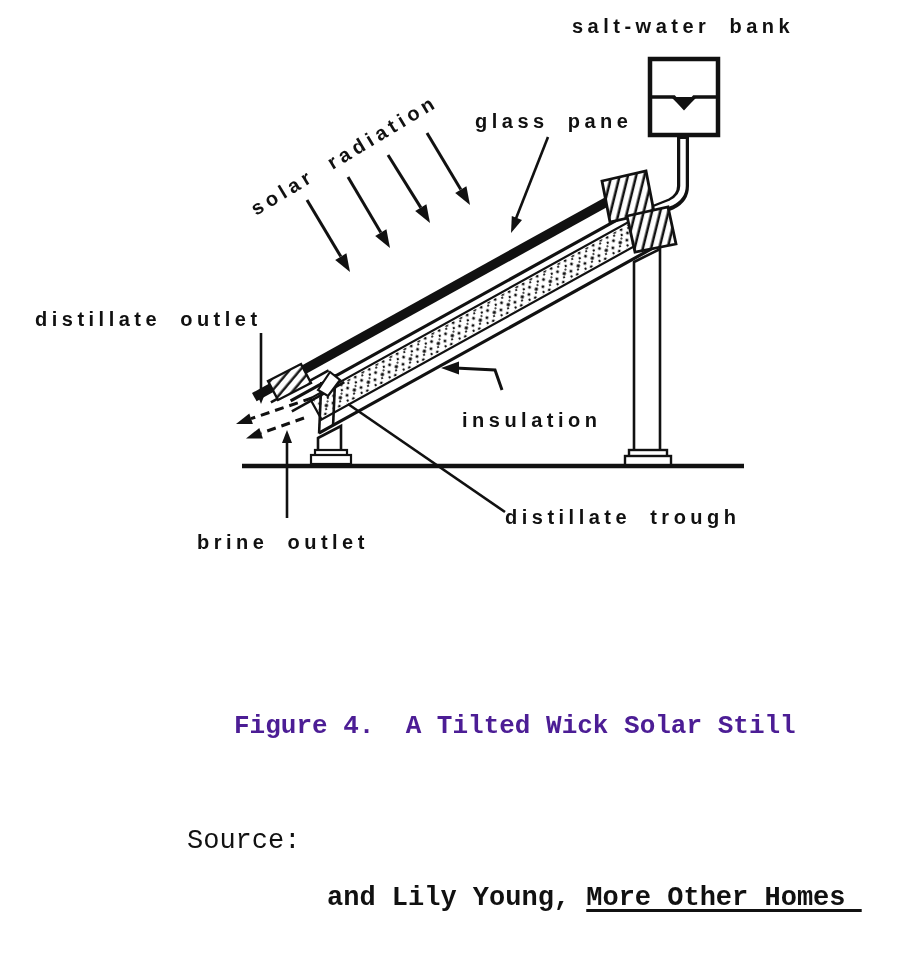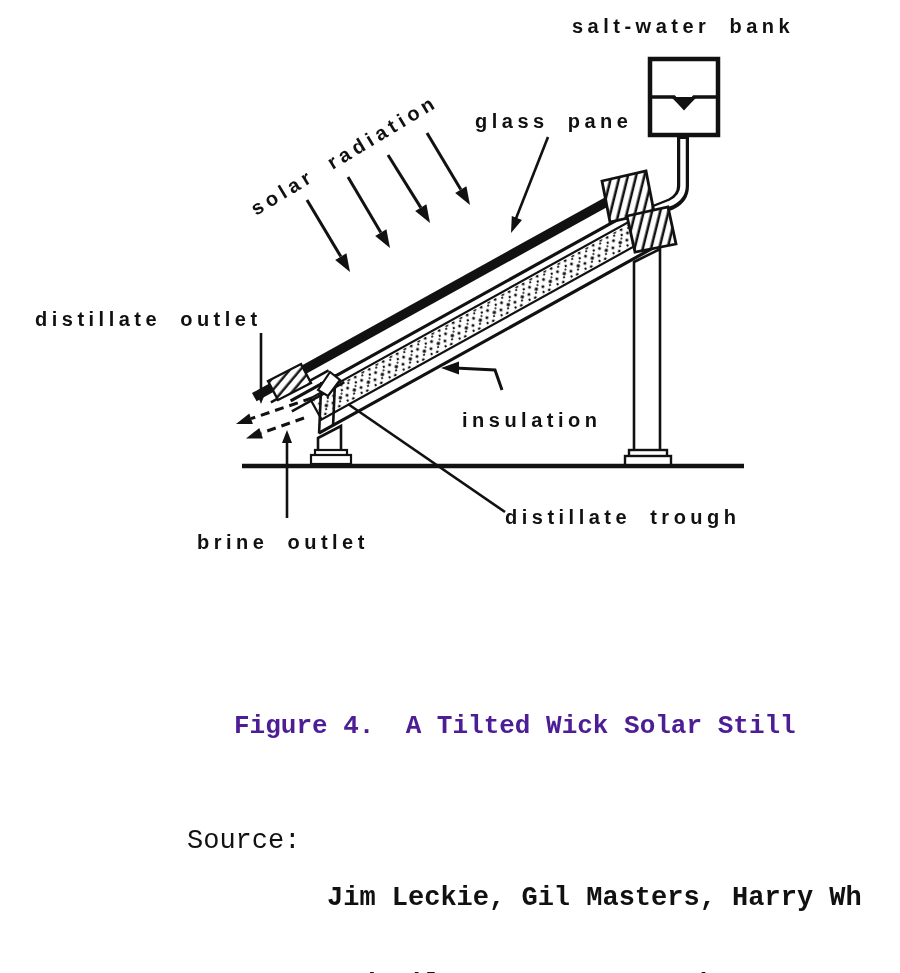--- a/index.html
+++ b/index.html
@@ -178,19 +178,18 @@
     <text class="dlabel" x="35" y="326">distillate outlet</text>
     <text class="dlabel" x="462" y="427">insulation</text>
     <text class="dlabel" x="505" y="524">distillate trough</text>
     <text class="dlabel" x="197" y="549">brine outlet</text>
   </svg>
 
   <div class="caption">Figure 4.  A Tilted Wick Solar Still</div>
 
   <div class="src-label">Source:</div>
   <div class="src-lines">
-    <div>Jim Leckie, Gil Masters, Harry Wh</div>
     <div><span>and Lily Young, </span><span class="ul">More Other Homes </span></div>
     
     
   </div>
 
 </div>
 
 </body></html>

